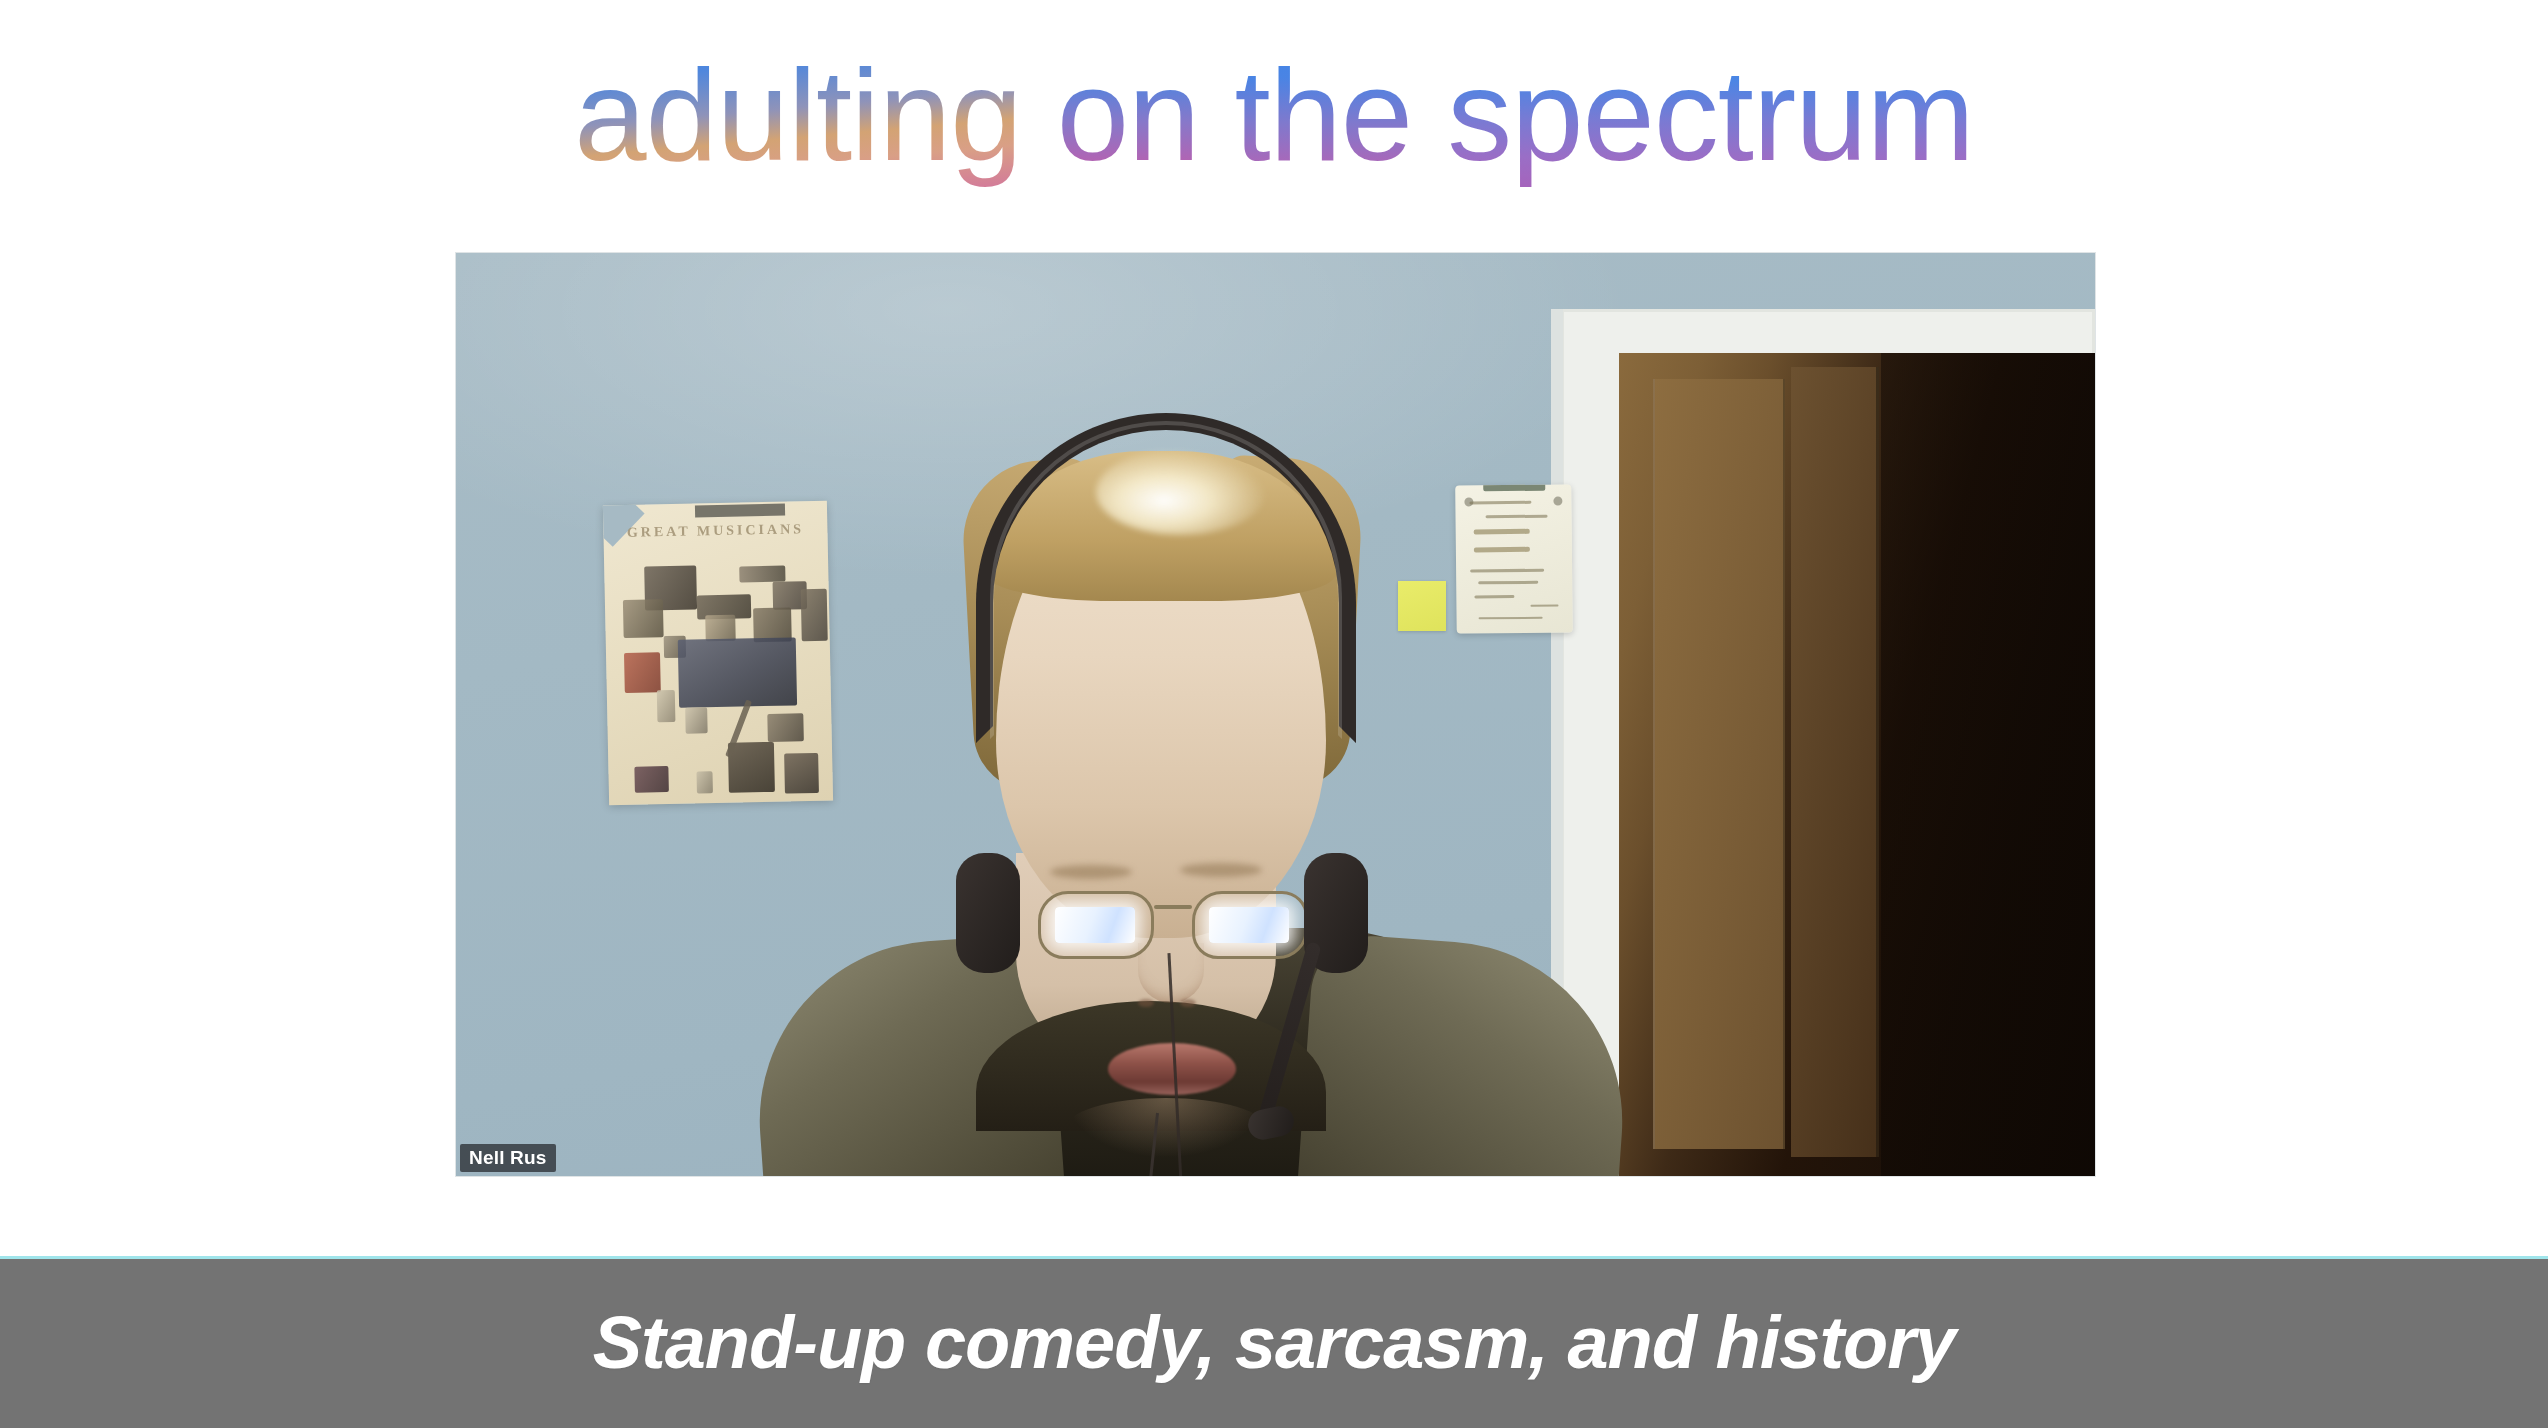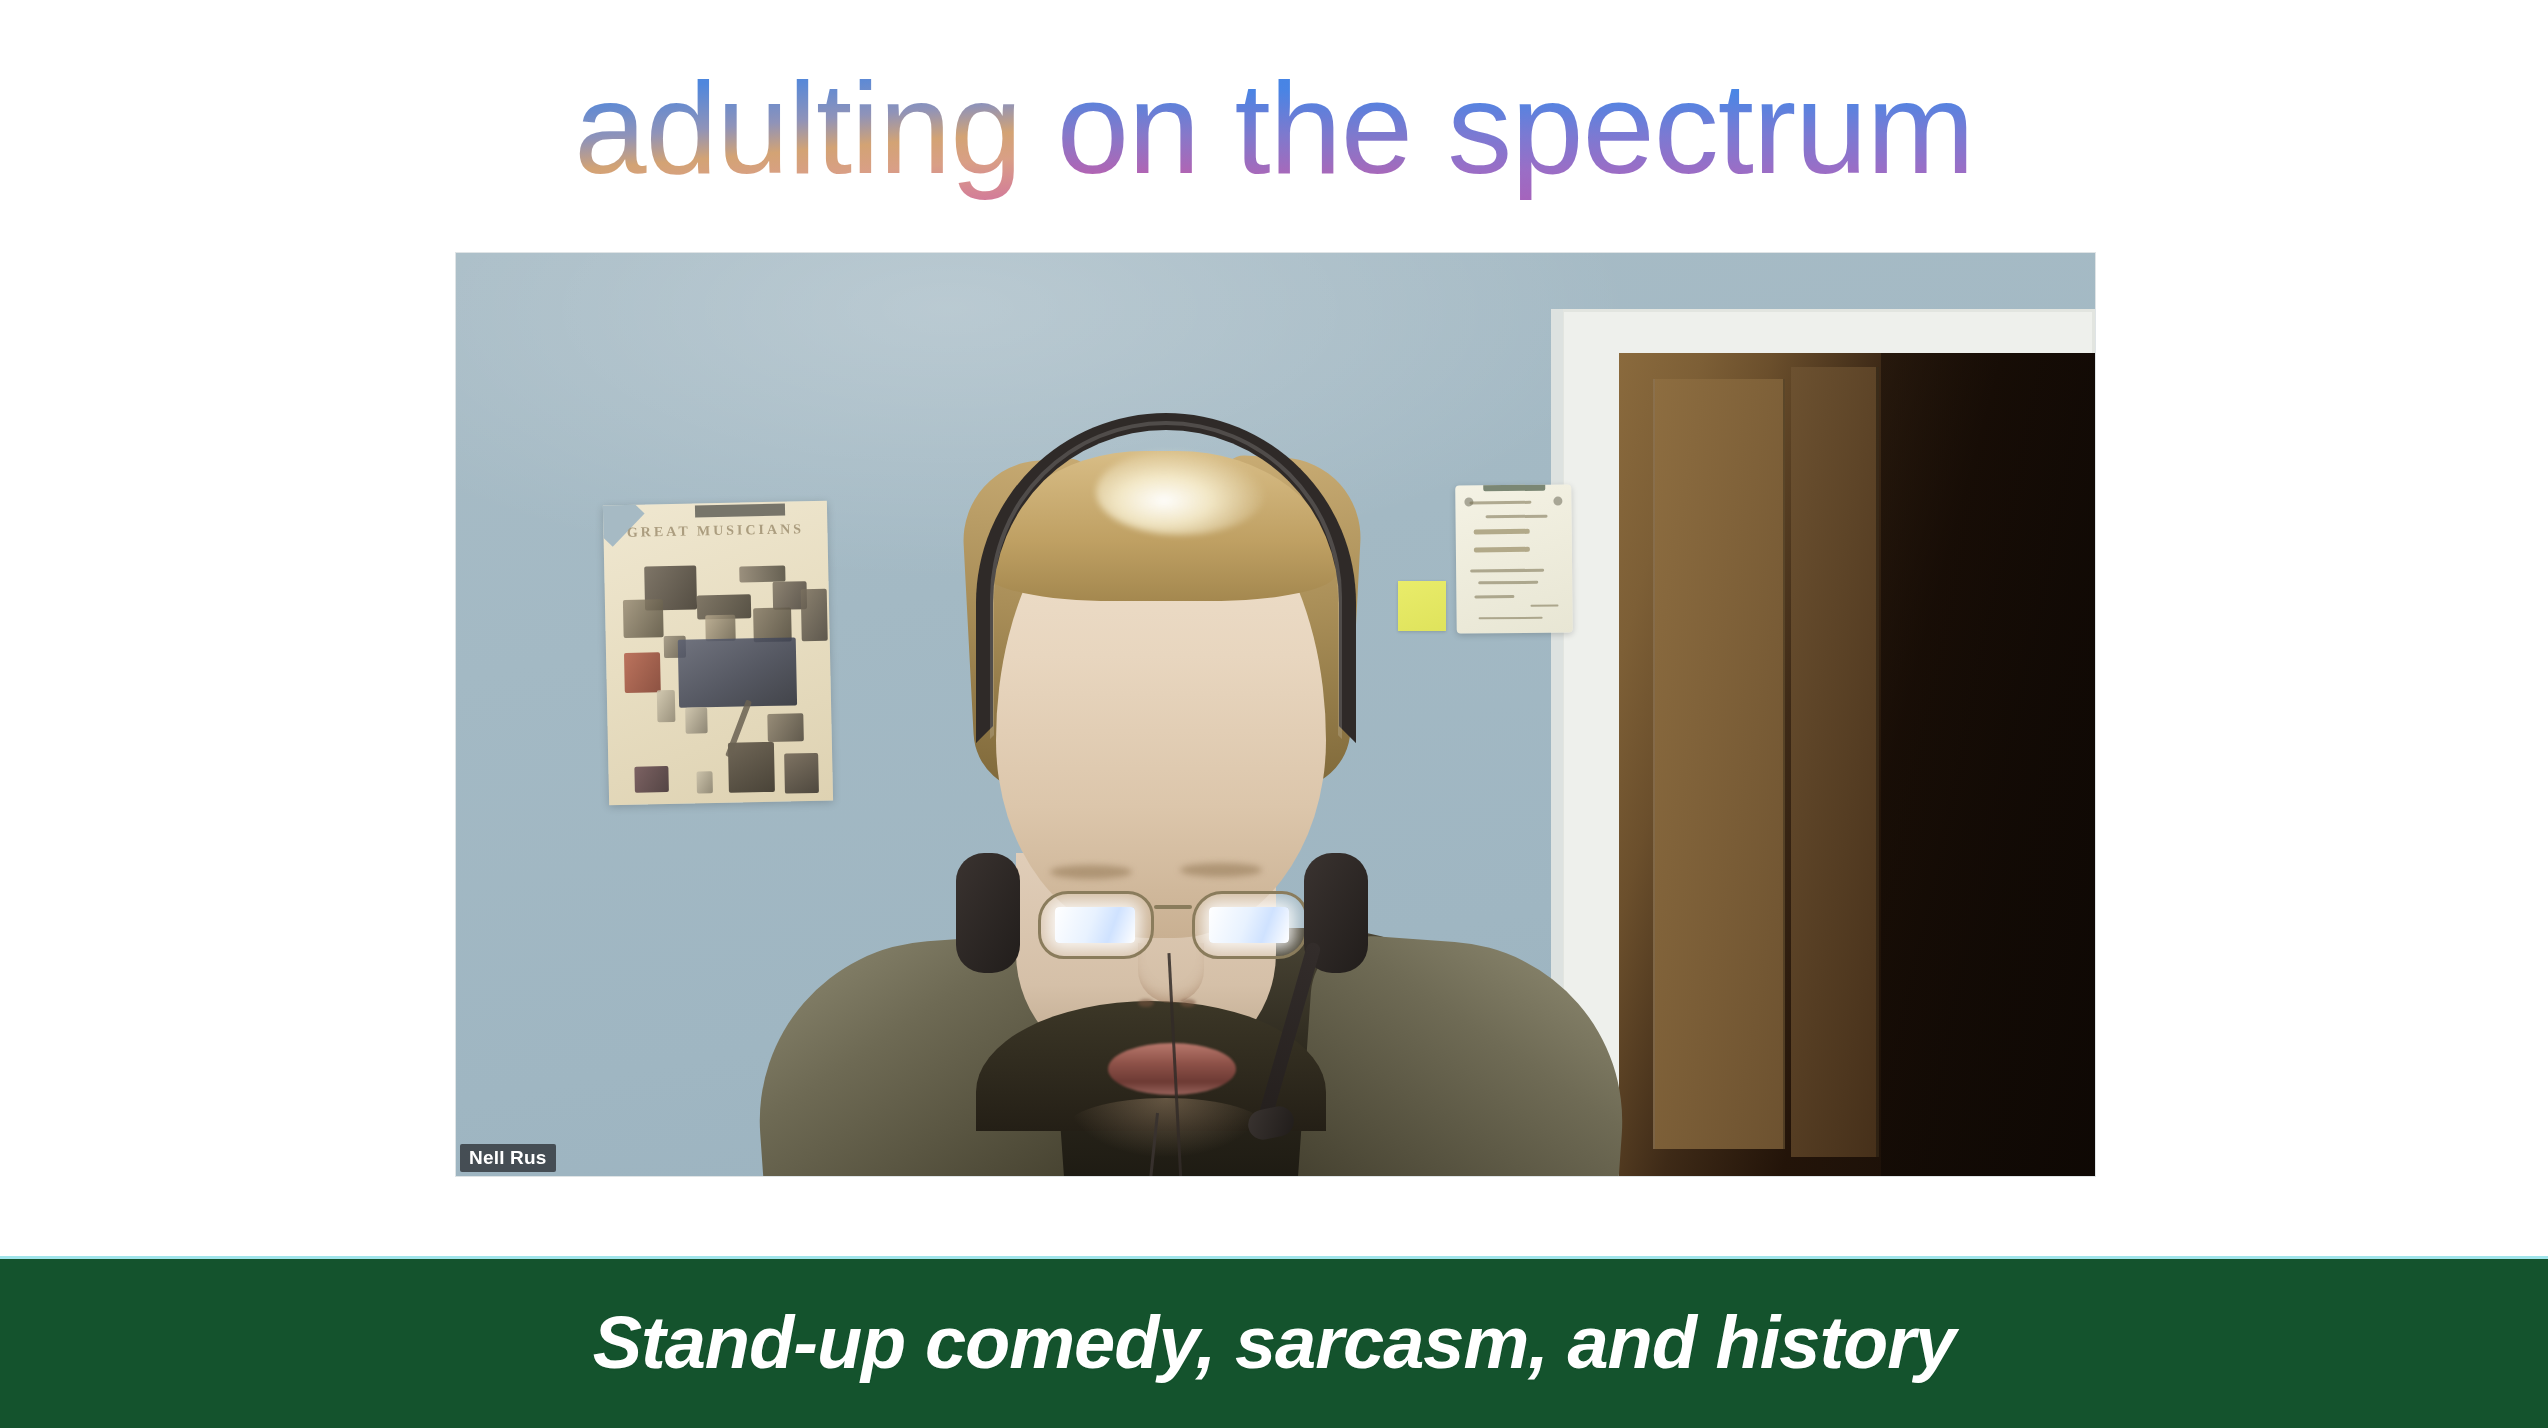--- a/index.html
+++ b/index.html
@@ -34,21 +34,20 @@
     color:transparent;
   }
 
   
   .w {
     display:inline-block;
     -webkit-background-clip:text;
     background-clip:text;
     -webkit-text-fill-color:transparent;
     color:transparent;
-    margin-top:13px;
   }
   .w-adulting {
     background-image:linear-gradient(175deg,
        #3f86e8 0%, #4f87dd 22%, #8f93b9 46%,
        #d3a374 62%, #d99f86 76%, #d2779c 100%);
   }
   .w-on {
     background-image:linear-gradient(180deg,
        #3f86e8 0%, #4e85e0 25%, #8878c9 55%,
        #b065b4 80%, #bf4f9e 100%);
@@ -390,21 +389,21 @@
     letter-spacing:.2px;
     border-radius:2px;
     white-space:nowrap;
   }
 
   
   .footer-band {
     position:absolute;
     left:0; top:1256px;
     width:100%; height:172px;
-    background:#14532d;
+    background:#737373;
   }
   .footer-band .edge {
     position:absolute; left:0; top:0; width:100%; height:3px;
     background:#9fe5eb;
   }
   .subtitle {
     position:absolute;
     left:0; top:0; width:100%; height:100%;
     display:flex; align-items:center; justify-content:center;
     color:#ffffff;

